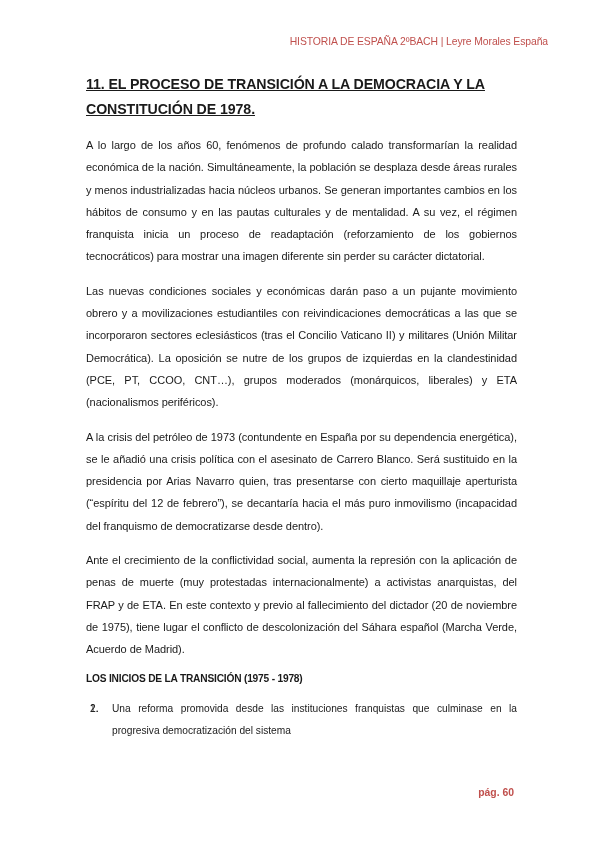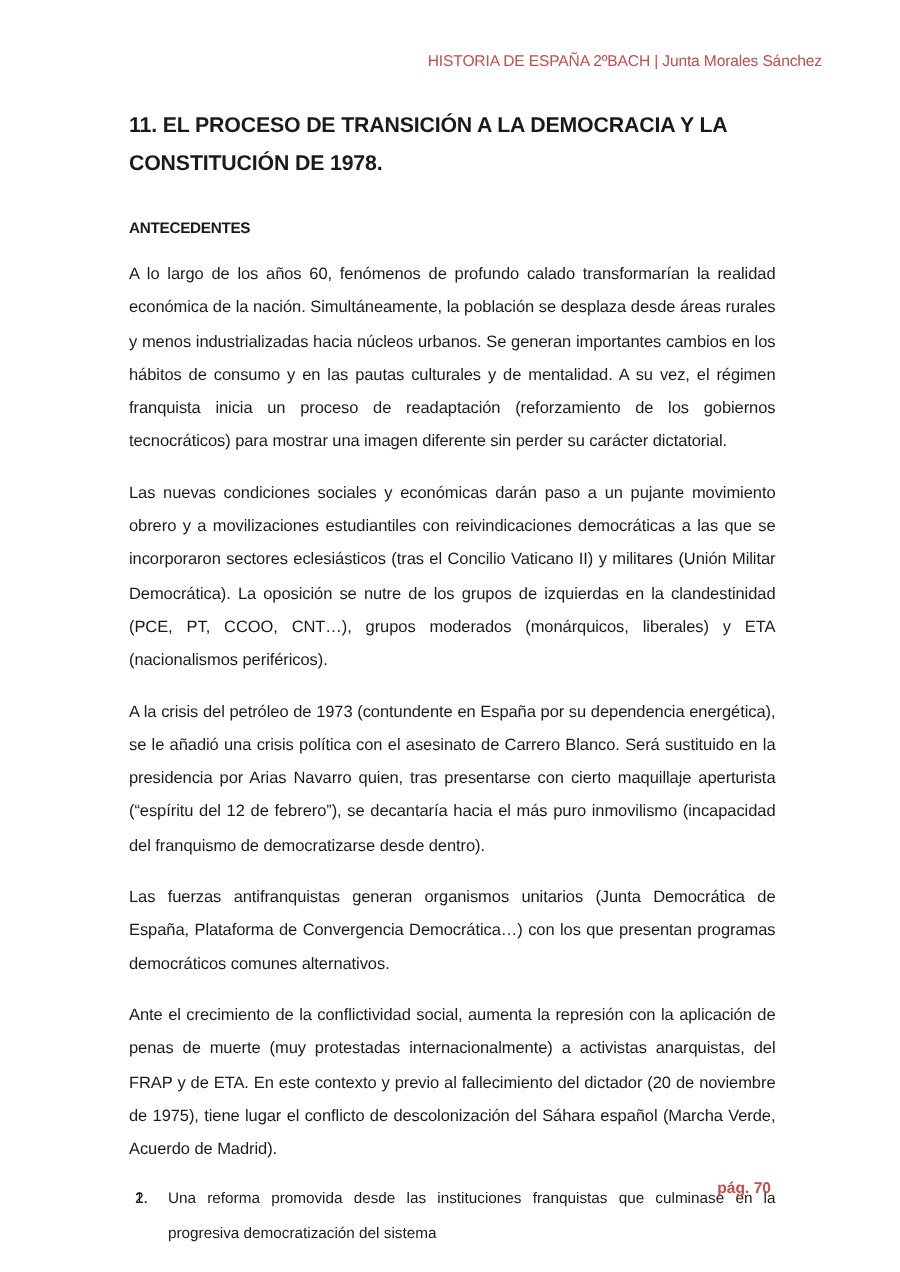--- a/index.html
+++ b/index.html
@@ -27,23 +27,24 @@
     .content {
       position: absolute;
       left: 86px;
       top: 72px;
       width: 431px;
     }
     .title {
       font-weight: bold;
       font-size: 14.2px;
       line-height: 25px;
-      margin: 0 0 25px 0;
+      margin: 0 0 12px 0;
       color: #1a1a1a;
       letter-spacing: -0.1px;
+      text-decoration: underline;
     }
     .section-heading {
       font-weight: bold;
       font-size: 10.2px;
       margin: 0 0 14px 0;
       letter-spacing: -0.2px;
     }
     p.body {
       font-size: 11px;
       line-height: 22.3px;
@@ -74,40 +75,39 @@
       top: 787px;
       right: 86px;
       font-size: 10.4px;
       font-weight: bold;
       color: #c0504d;
     }
   </style>
 </head>
 <body>
 
-<div class="page-header">HISTORIA DE ESPAÑA 2ºBACH | Junta Morales Sánchez</div>
+<div class="page-header">HISTORIA DE ESPAÑA 2ºBACH | Leyre Morales España</div>
 
 <div class="content">
   <h1 class="title">11. EL PROCESO DE TRANSICIÓN A LA DEMOCRACIA Y LA CONSTITUCIÓN DE 1978.</h1>
 
   <div>
-    <div class="section-heading">ANTECEDENTES</div>
     <p class="body">A lo largo de los años 60, fenómenos de profundo calado transformarían la realidad económica de la nación. Simultáneamente, la población se desplaza desde áreas rurales y menos industrializadas hacia núcleos urbanos. Se generan importantes cambios en los hábitos de consumo y en las pautas culturales y de mentalidad. A su vez, el régimen franquista inicia un proceso de readaptación (reforzamiento de los gobiernos tecnocráticos) para mostrar una imagen diferente sin perder su carácter dictatorial.</p>
     <p class="body">Las nuevas condiciones sociales y económicas darán paso a un pujante movimiento obrero y a movilizaciones estudiantiles con reivindicaciones democráticas a las que se incorporaron sectores eclesiásticos (tras el Concilio Vaticano II) y militares (Unión Militar Democrática). La oposición se nutre de los grupos de izquierdas en la clandestinidad (PCE, PT, CCOO, CNT…), grupos moderados (monárquicos, liberales) y ETA (nacionalismos periféricos).</p>
     <p class="body">A la crisis del petróleo de 1973 (contundente en España por su dependencia energética), se le añadió una crisis política con el asesinato de Carrero Blanco. Será sustituido en la presidencia por Arias Navarro quien, tras presentarse con cierto maquillaje aperturista (“espíritu del 12 de febrero”), se decantaría hacia el más puro inmovilismo (incapacidad del franquismo de democratizarse desde dentro).</p>
-    <p class="body">Las fuerzas antifranquistas generan organismos unitarios (Junta Democrática de España, Plataforma de Convergencia Democrática…) con los que presentan programas democráticos comunes alternativos.</p>
     <p class="body">Ante el crecimiento de la conflictividad social, aumenta la represión con la aplicación de penas de muerte (muy protestadas internacionalmente) a activistas anarquistas, del FRAP y de ETA. En este contexto y previo al fallecimiento del dictador (20 de noviembre de 1975), tiene lugar el conflicto de descolonización del Sáhara español (Marcha Verde, Acuerdo de Madrid).</p>
   </div>
 
   <div>
+    <div class="section-heading">LOS INICIOS DE LA TRANSICIÓN (1975 - 1978)</div>
     <ol class="options">
       <li>
         <span class="num">1.</span>
       </li>
       <li>
         <span class="num">2.</span>
         <span>Una reforma promovida desde las instituciones franquistas que culminase en la progresiva democratización del sistema</span>
       </li>
     </ol>
   </div>
 </div>
 
-<div class="page-footer">pág. 70</div>
+<div class="page-footer">pág. 60</div>
 
 </body></html>

